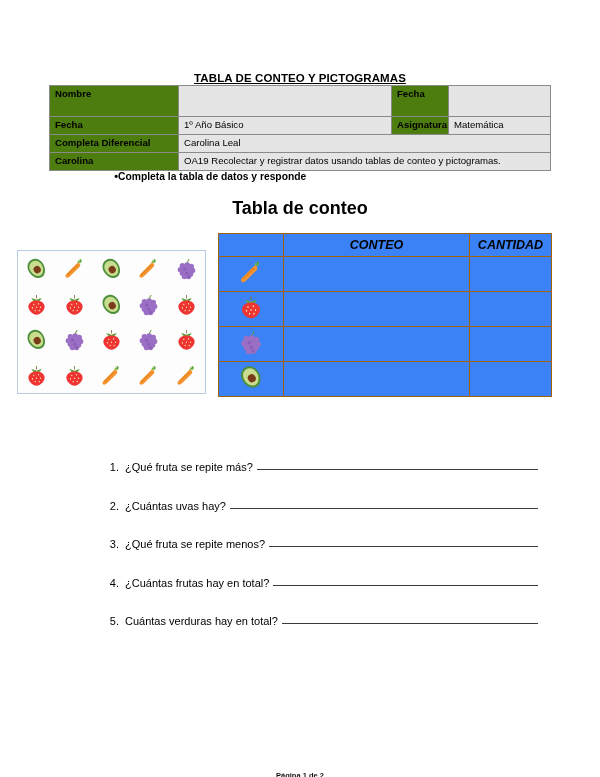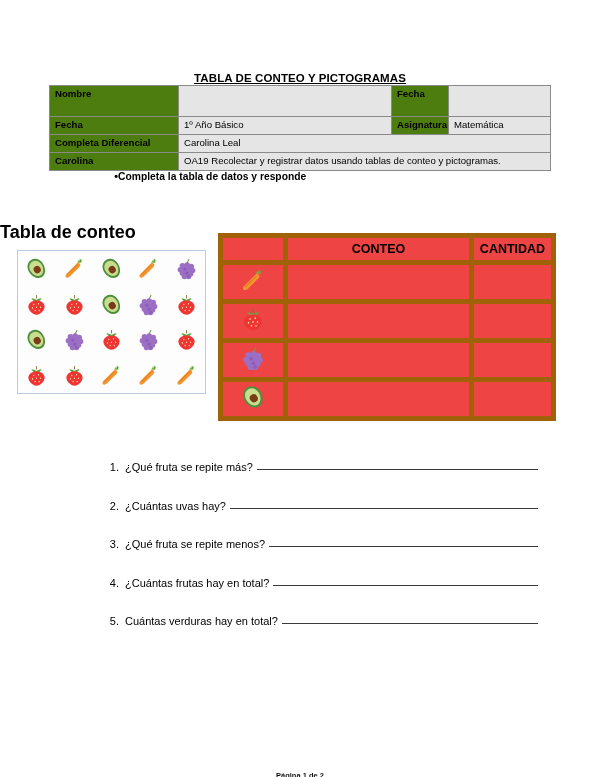--- a/index.html
+++ b/index.html
@@ -77,24 +77,23 @@
     width: 24px;
     font-size: 11px;
   }
 
   
   .section-heading {
     position: absolute;
     left: 0;
     top: 198px;
     width: 600px;
-    text-align: left;
+    text-align: center;
     font-size: 18px;
     font-weight: bold;
-    margin-top: 24px;
   }
 
   
   .pictogram {
     position: absolute;
     left: 17px;
     top: 250px;
     width: 189px;
     height: 144px;
     border: 1px solid #b8cce4;
@@ -118,22 +117,23 @@
   
   .count-table {
     position: absolute;
     left: 218px;
     top: 233px;
     width: 333px;
     border-collapse: collapse;
     table-layout: fixed;
   }
   .count-table td, .count-table th {
-    border: 5px solid #a16207;
-    background: #ef4444;
+    border: 1px solid #a16207;
+    background: #3b82f6;
+    font-style: italic;
   }
   .count-table th {
     font-size: 12.5px;
     font-weight: bold;
     text-align: center;
     height: 22px;
     padding: 0;
   }
   .count-table td.icon-cell {
     width: 65px;

